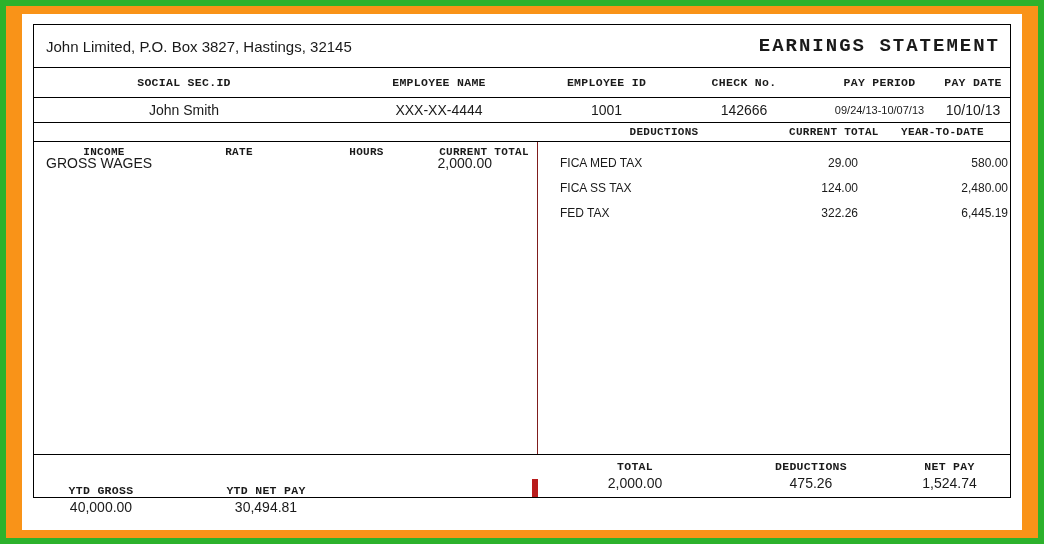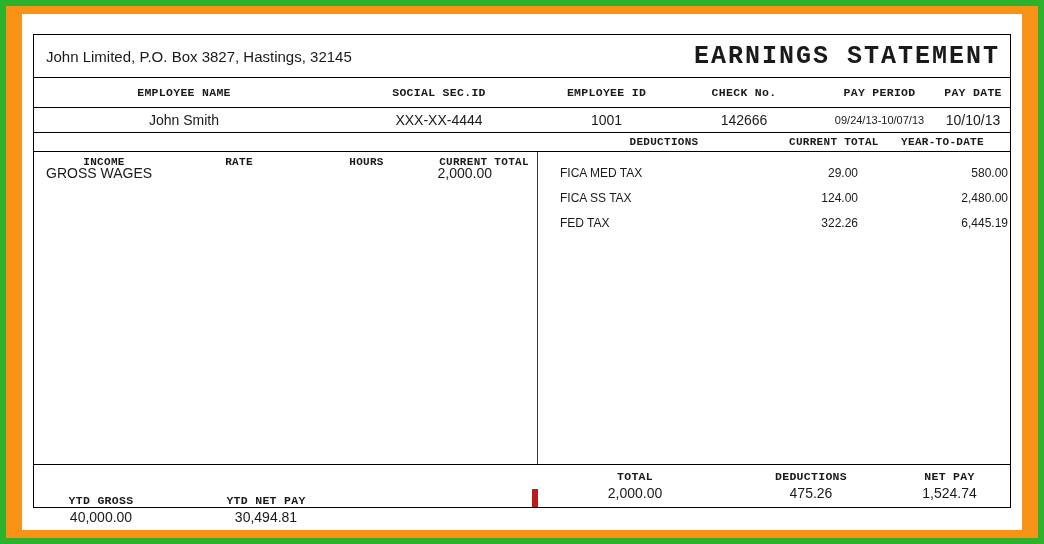--- a/index.html
+++ b/index.html
@@ -1,31 +1,31 @@
 <!DOCTYPE html>
 <html style="--green_border: #2cb22c; --orange_border: #f99318;"><head>
 <meta charset="utf-8">
 <style>
   * { margin:0; padding:0; box-sizing:border-box; }
   html,body { width:1044px; height:544px; }
   body { font-family:"Liberation Sans", sans-serif; color:#1a1a1a; }
 
   .screen { width:1044px; height:544px; background:var(--green_border,#2cb22c); padding:6px; }
   .orange-frame { width:100%; height:100%; background:var(--orange_border,#f99318); padding:8px 16px; }
-  .page { width:100%; height:100%; background:#ffffff; padding:20px 11px; }
+  .page { width:100%; height:100%; background:#ffffff; padding:10px 11px; }
 
   .doc { width:978px; height:474px; border:1px solid #000; background:#fff;
          display:flex; flex-direction:column; }
 
   
   .doc-header { height:43px; flex:0 0 43px; display:flex; justify-content:space-between;
                 align-items:center; padding:0 10px 0 12px; border-bottom:1px solid #000; }
   .address { font-size:15px; }
   .title { font-family:"Liberation Mono","DejaVu Sans Mono",monospace; font-weight:bold;
-           font-size:25px; letter-spacing:2px; white-space:nowrap; }
+           font-size:19px; letter-spacing:2px; white-space:nowrap; }
 
   
   .emp-grid { display:grid; grid-template-columns:300px 210px 125px 150px 121px 70px; align-items:center; }
   .emp-labels { height:30px; flex:0 0 30px; border-bottom:1px solid #000;
                 font-family:"Liberation Mono","DejaVu Sans Mono",monospace; font-weight:bold;
                 font-size:11.5px; letter-spacing:.3px; }
   .emp-values { height:25px; flex:0 0 25px; border-bottom:1px solid #000; font-size:14px; }
   .cell { text-align:center; white-space:nowrap; }
   .cell.right { text-align:center; padding-right:4px; }
   .cell.small { font-size:11px; }
@@ -67,22 +67,22 @@
   <div class="orange-frame">
     <div class="page">
       <div class="doc">
 
         <div class="doc-header">
           <div class="address">John Limited, P.O. Box 3827, Hastings, 32145</div>
           <div class="title">EARNINGS STATEMENT</div>
         </div>
 
         <div class="emp-grid emp-labels">
+          <div class="cell">SOCIAL SEC.ID</div>
           <div class="cell">EMPLOYEE NAME</div>
-          <div class="cell">SOCIAL SEC.ID</div>
           <div class="cell">EMPLOYEE ID</div>
           <div class="cell">CHECK No.</div>
           <div class="cell">PAY PERIOD</div>
           <div class="cell right">PAY DATE</div>
         </div>
 
         <div class="emp-grid emp-values">
           <div class="cell">John Smith</div>
           <div class="cell">XXX-XX-4444</div>
           <div class="cell">1001</div>

